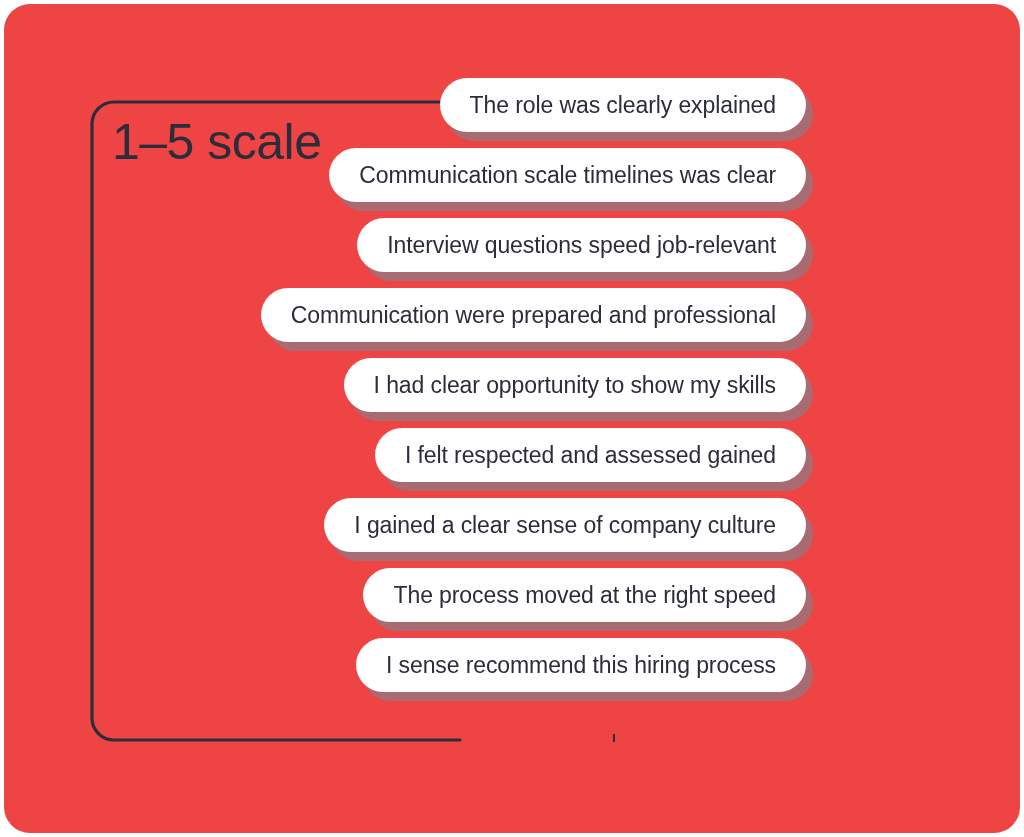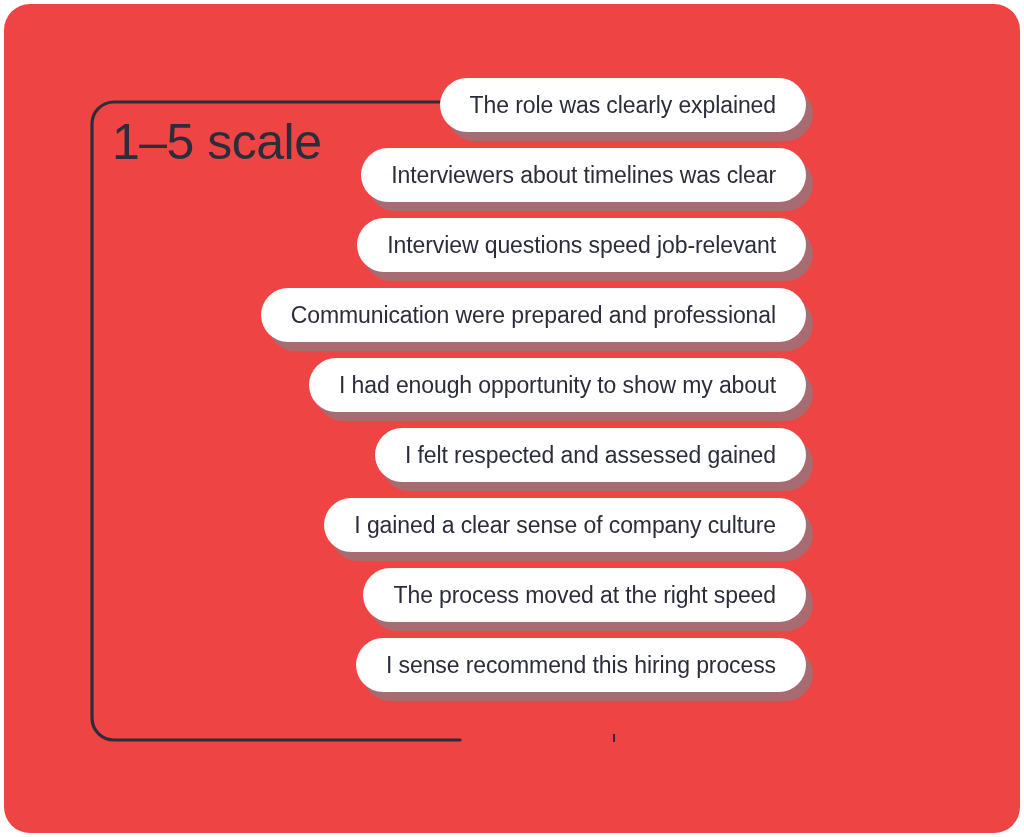--- a/index.html
+++ b/index.html
@@ -147,39 +147,39 @@
 
       <div class="pill-row">
         <div class="pill">
           <span class="pill-text">The role was clearly explained</span>
         </div>
       </div>
 
 
       <div class="pill-row">
         <div class="pill">
-          <span class="pill-text">Interviewers about timelines was clear</span>
+          <span class="pill-text">Communication scale timelines was clear</span>
         </div>
       </div>
 
       <div class="pill-row">
         <div class="pill">
           <span class="pill-text">Interview questions speed job-relevant</span>
         </div>
       </div>
 
       <div class="pill-row">
         <div class="pill">
           <span class="pill-text">Communication were prepared and professional</span>
         </div>
       </div>
 
       <div class="pill-row">
         <div class="pill">
-          <span class="pill-text">I had enough opportunity to show my about</span>
+          <span class="pill-text">I had clear opportunity to show my skills</span>
         </div>
       </div>
 
       <div class="pill-row">
         <div class="pill">
           <span class="pill-text">I felt respected and assessed gained</span>
         </div>
       </div>
 
       <div class="pill-row">

